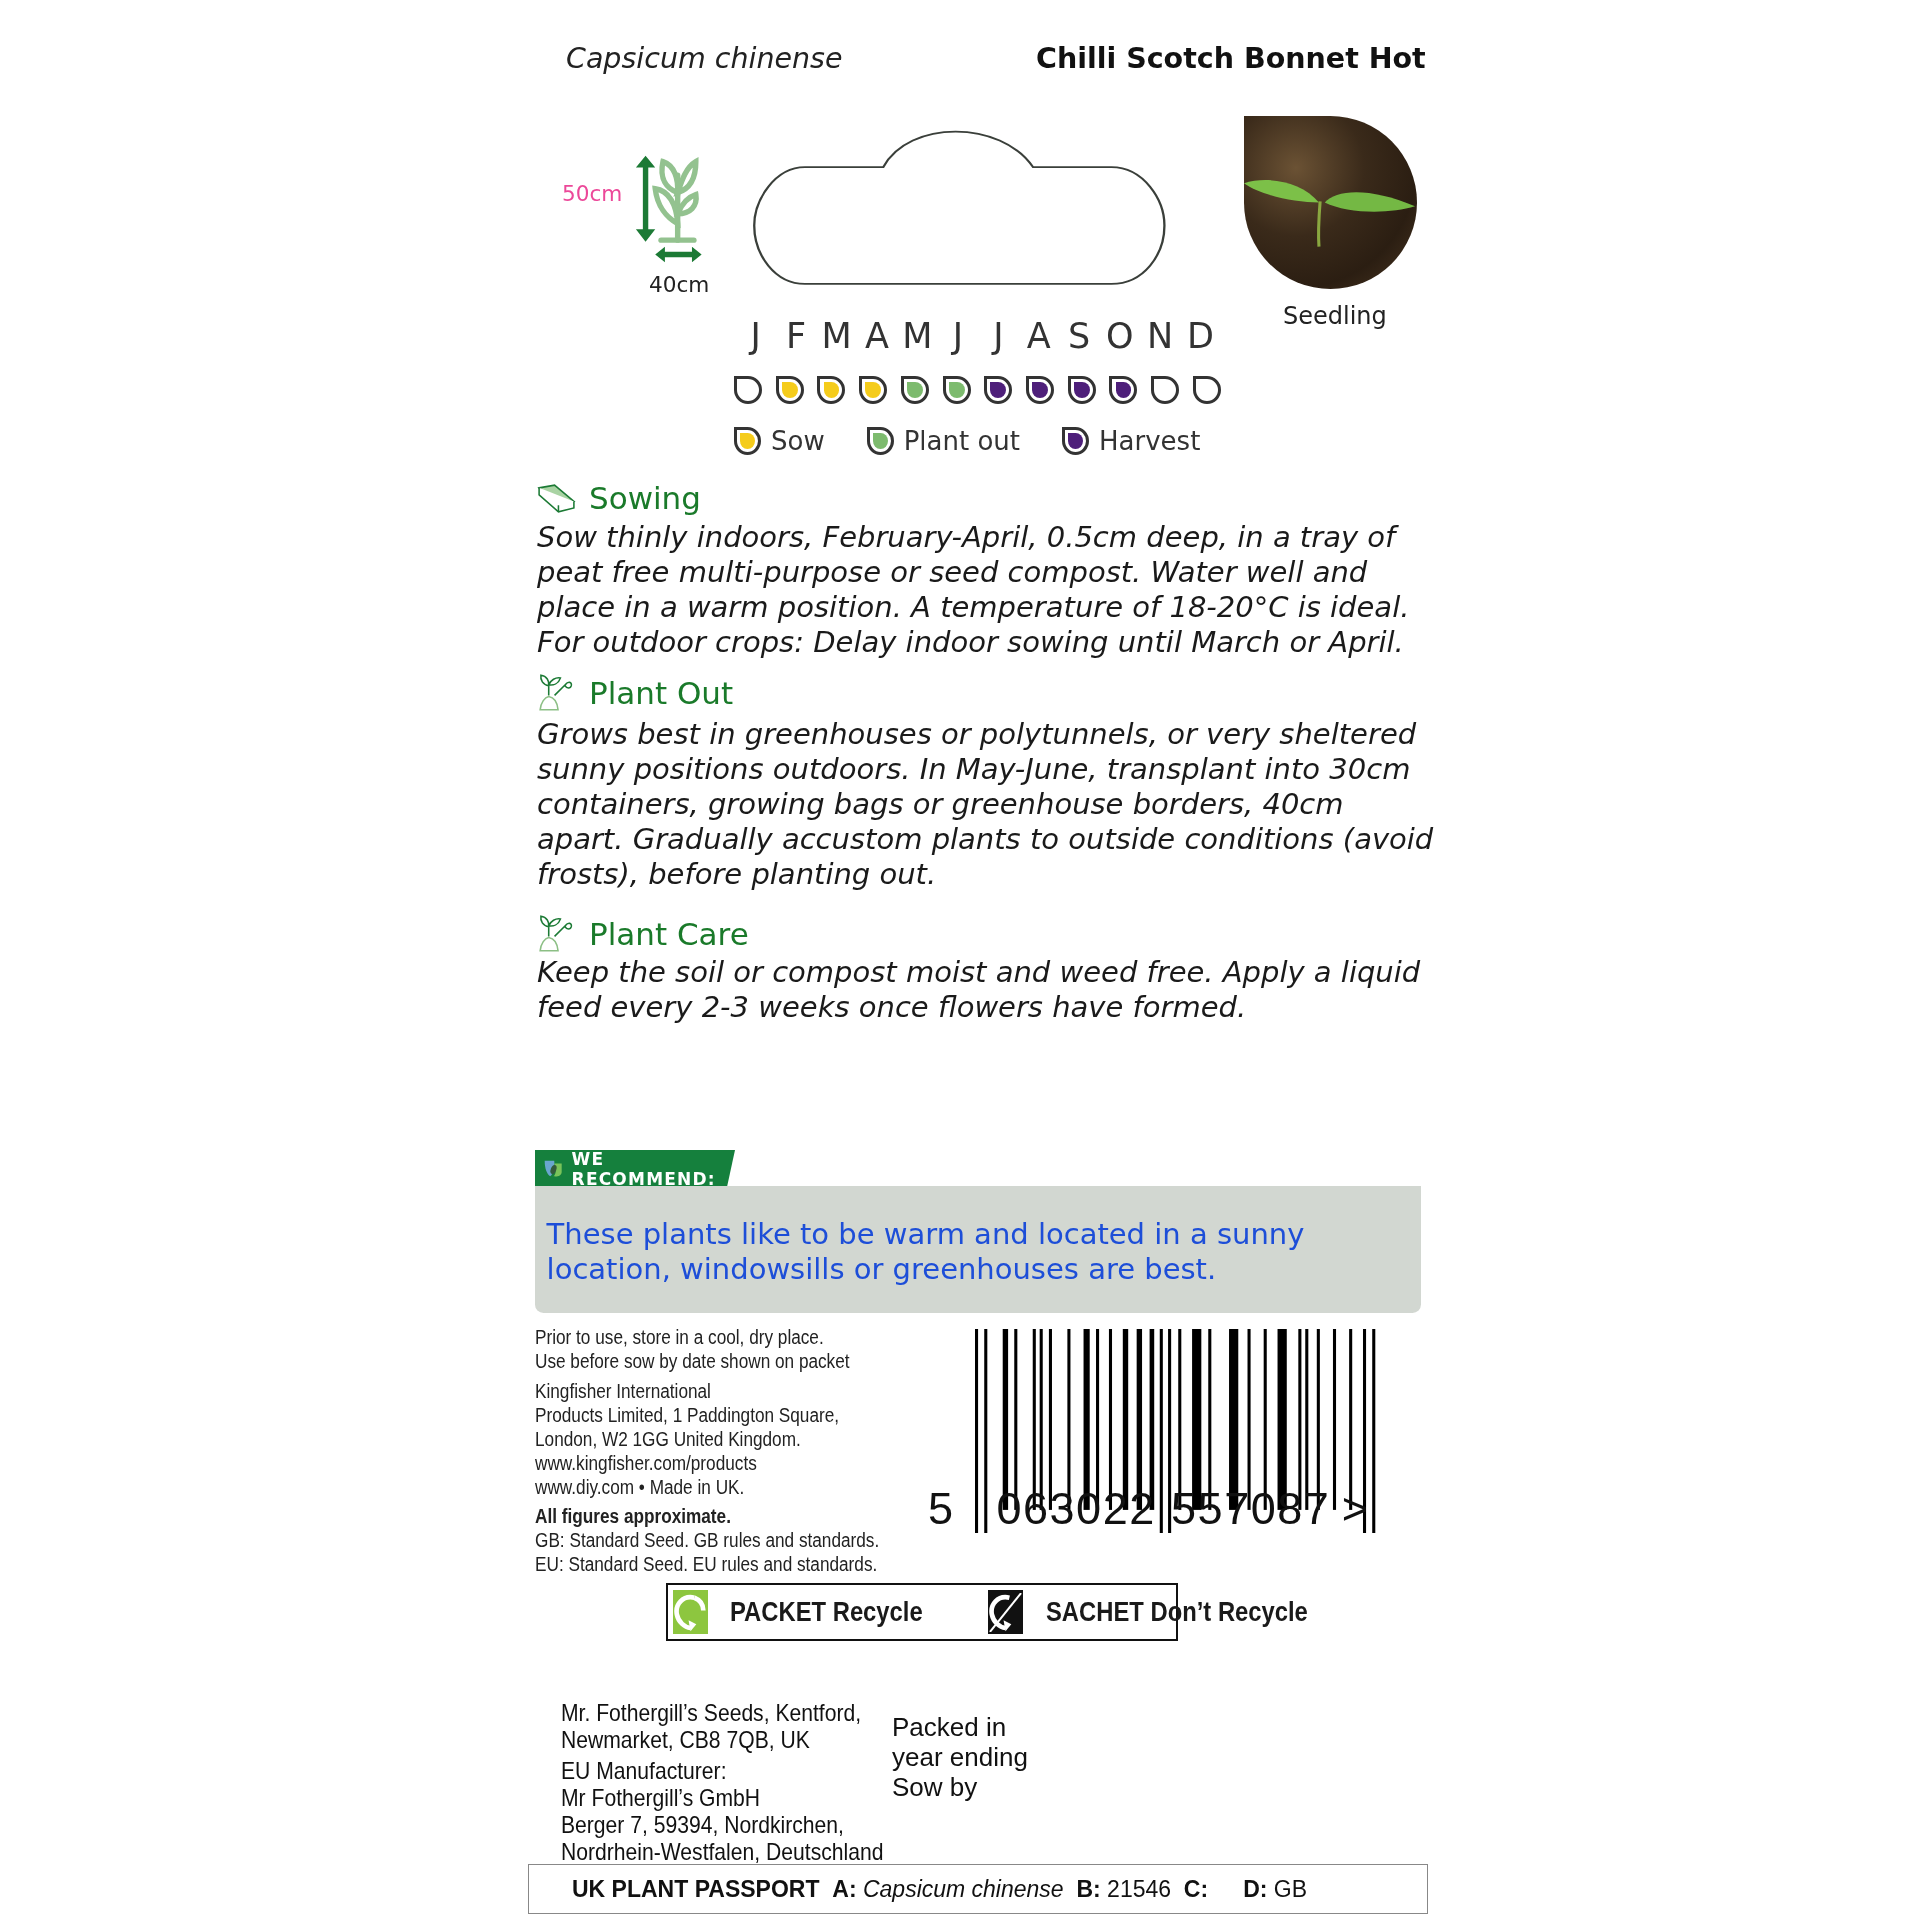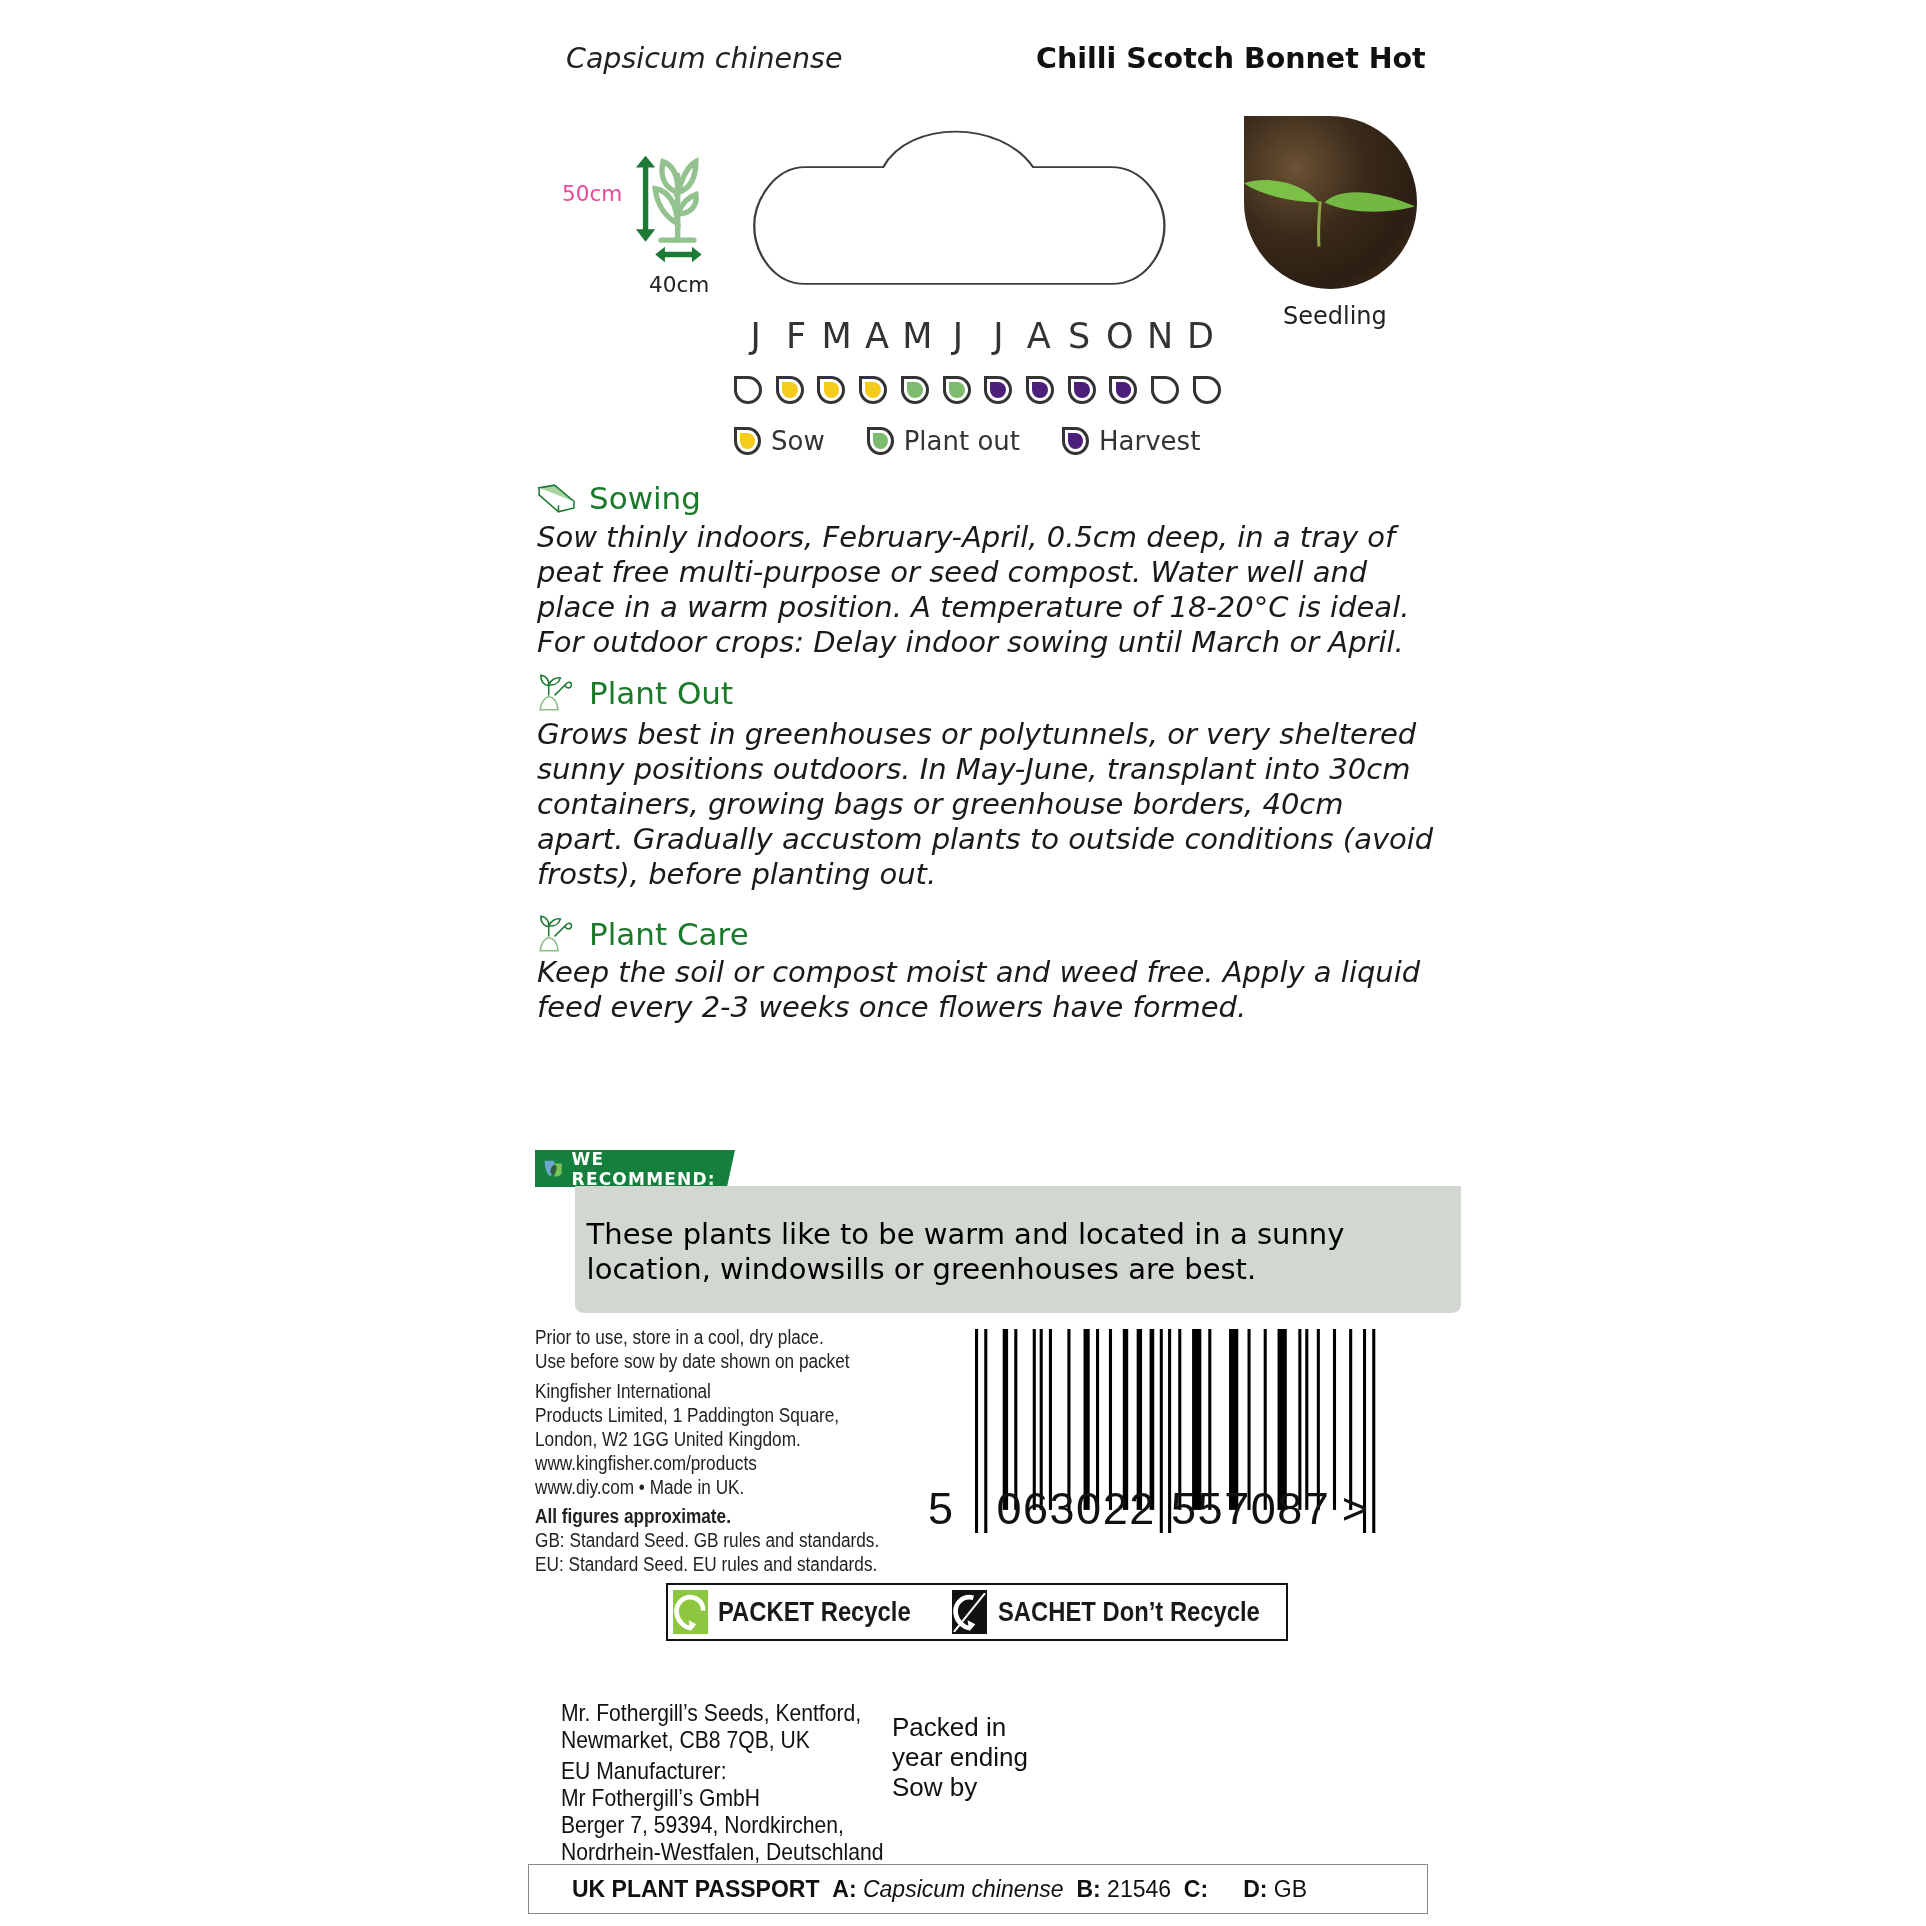--- a/index.html
+++ b/index.html
@@ -31,31 +31,31 @@
   .seedling-label { left:1283px; top:302px; font-size:24px; color:#222; }
 
   
   .sec-title { font-size:31px; color:#1a7a2a; display:flex; align-items:center;justify-content:center; }
   .sec-title svg { margin-right:13px; }
   .sec-body { font-size:29px; line-height:35px; color:#1a1a1a; width:898px;font-style:italic; }
 
   
   .rec-tab { left:535px; top:1150px; width:200px; height:37px; background:#15803d; clip-path:polygon(0 0,100% 0,96% 100%,0 100%); display:flex; align-items:center; }
   .rec-tab .txt { color:#fff; font-weight:bold; font-size:17px; letter-spacing:1.2px; margin-left:7.7px; }
-  .rec-box { left:535px; top:1186px; width:886px; height:127px; background:#d2d7d1; border-radius:0 0 8.5px 8.5px; box-sizing:border-box; padding:31px 11.6px 0 11.6px; font-size:29px; line-height:35px; color:#000000;margin-left:40px; }
+  .rec-box { left:535px; top:1186px; width:886px; height:127px; background:#d2d7d1; border-radius:0 0 8.5px 8.5px; box-sizing:border-box; padding:31px 11.6px 0 11.6px; font-size:29px; line-height:35px; color:#1d4ed8; }
 
   
   .small { left:535px; font-size:20px; line-height:24px; color:#222; font-family:"Liberation Sans", sans-serif; transform:scaleX(0.86); transform-origin:left top; white-space:nowrap; }
 
   
   .barcode { left:975px; top:1329px; width:408px; height:204px; }
   .barcode-digits { left:928px; top:1483px; font-size:45px; font-family:"Liberation Sans", sans-serif; color:#111; letter-spacing:1.5px; }
 
   
-  .recycle { left:666px; top:1583px; width:622px; height:58px; border:2.3px solid #111; box-sizing:border-box; display:flex; align-items:center; }
+  .recycle { left:666px; top:1583px; width:512px; height:58px; border:2.3px solid #111; box-sizing:border-box; display:flex; align-items:center;gap:12px; }
   .recycle .ico { width:44px; height:44px; margin-left:4.6px; display:flex; align-items:center; justify-content:center; }
   .recycle .lbl { font-family:"Liberation Sans", sans-serif; font-weight:bold; font-size:28px; margin-left:10.8px; transform:scaleX(0.85); transform-origin:left center; white-space:nowrap; }
   .recycle .sep { width:1.9px; height:46px; background:#111; margin:0 7px 0 11.6px; }
 
   
   .maker { left:561px; top:1699px; font-size:24px; line-height:27px; color:#111; font-family:"Liberation Sans", sans-serif; transform:scaleX(0.88); transform-origin:left top; white-space:nowrap; }
   .packed { left:892px; top:1712px; font-size:26px; line-height:30px; color:#111; font-family:"Liberation Sans", sans-serif; }
 
   
   .passport { left:528px; top:1864px; width:900px; height:50px; border:1.2px solid #888; box-sizing:border-box; display:flex; align-items:center; padding-left:43px; font-family:"Liberation Sans", sans-serif; font-size:23px; color:#111; white-space:nowrap; }

